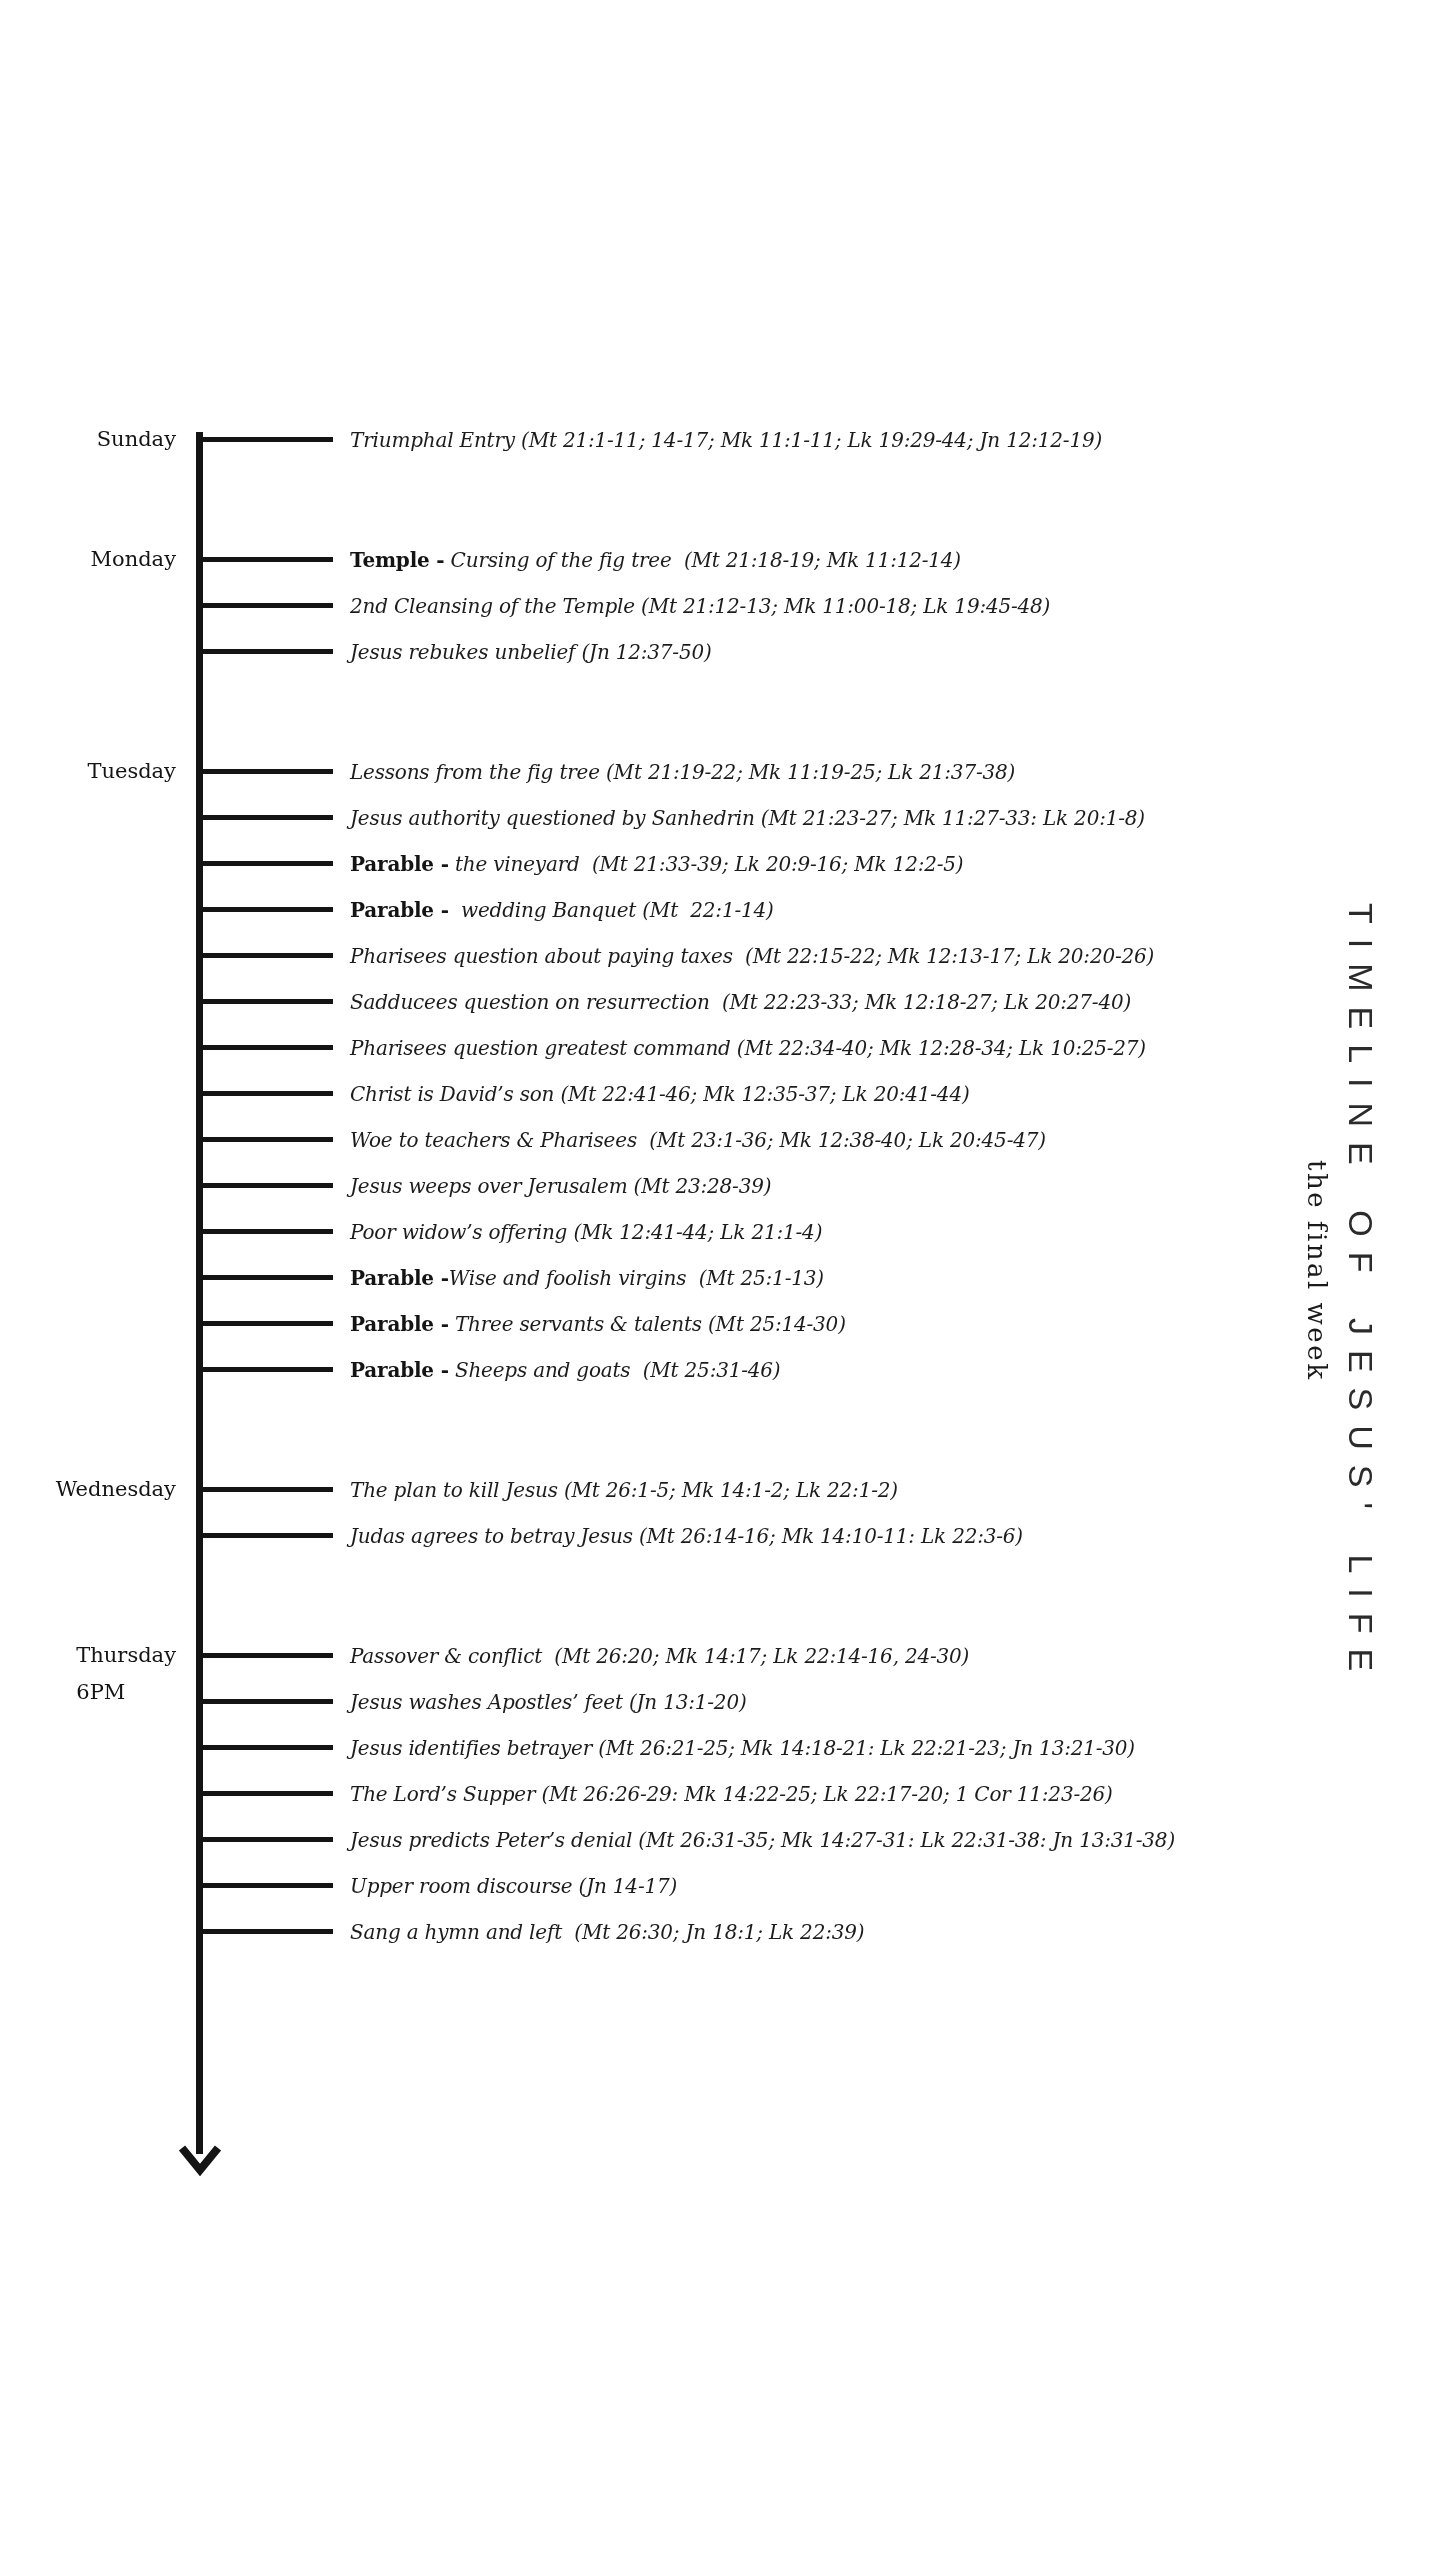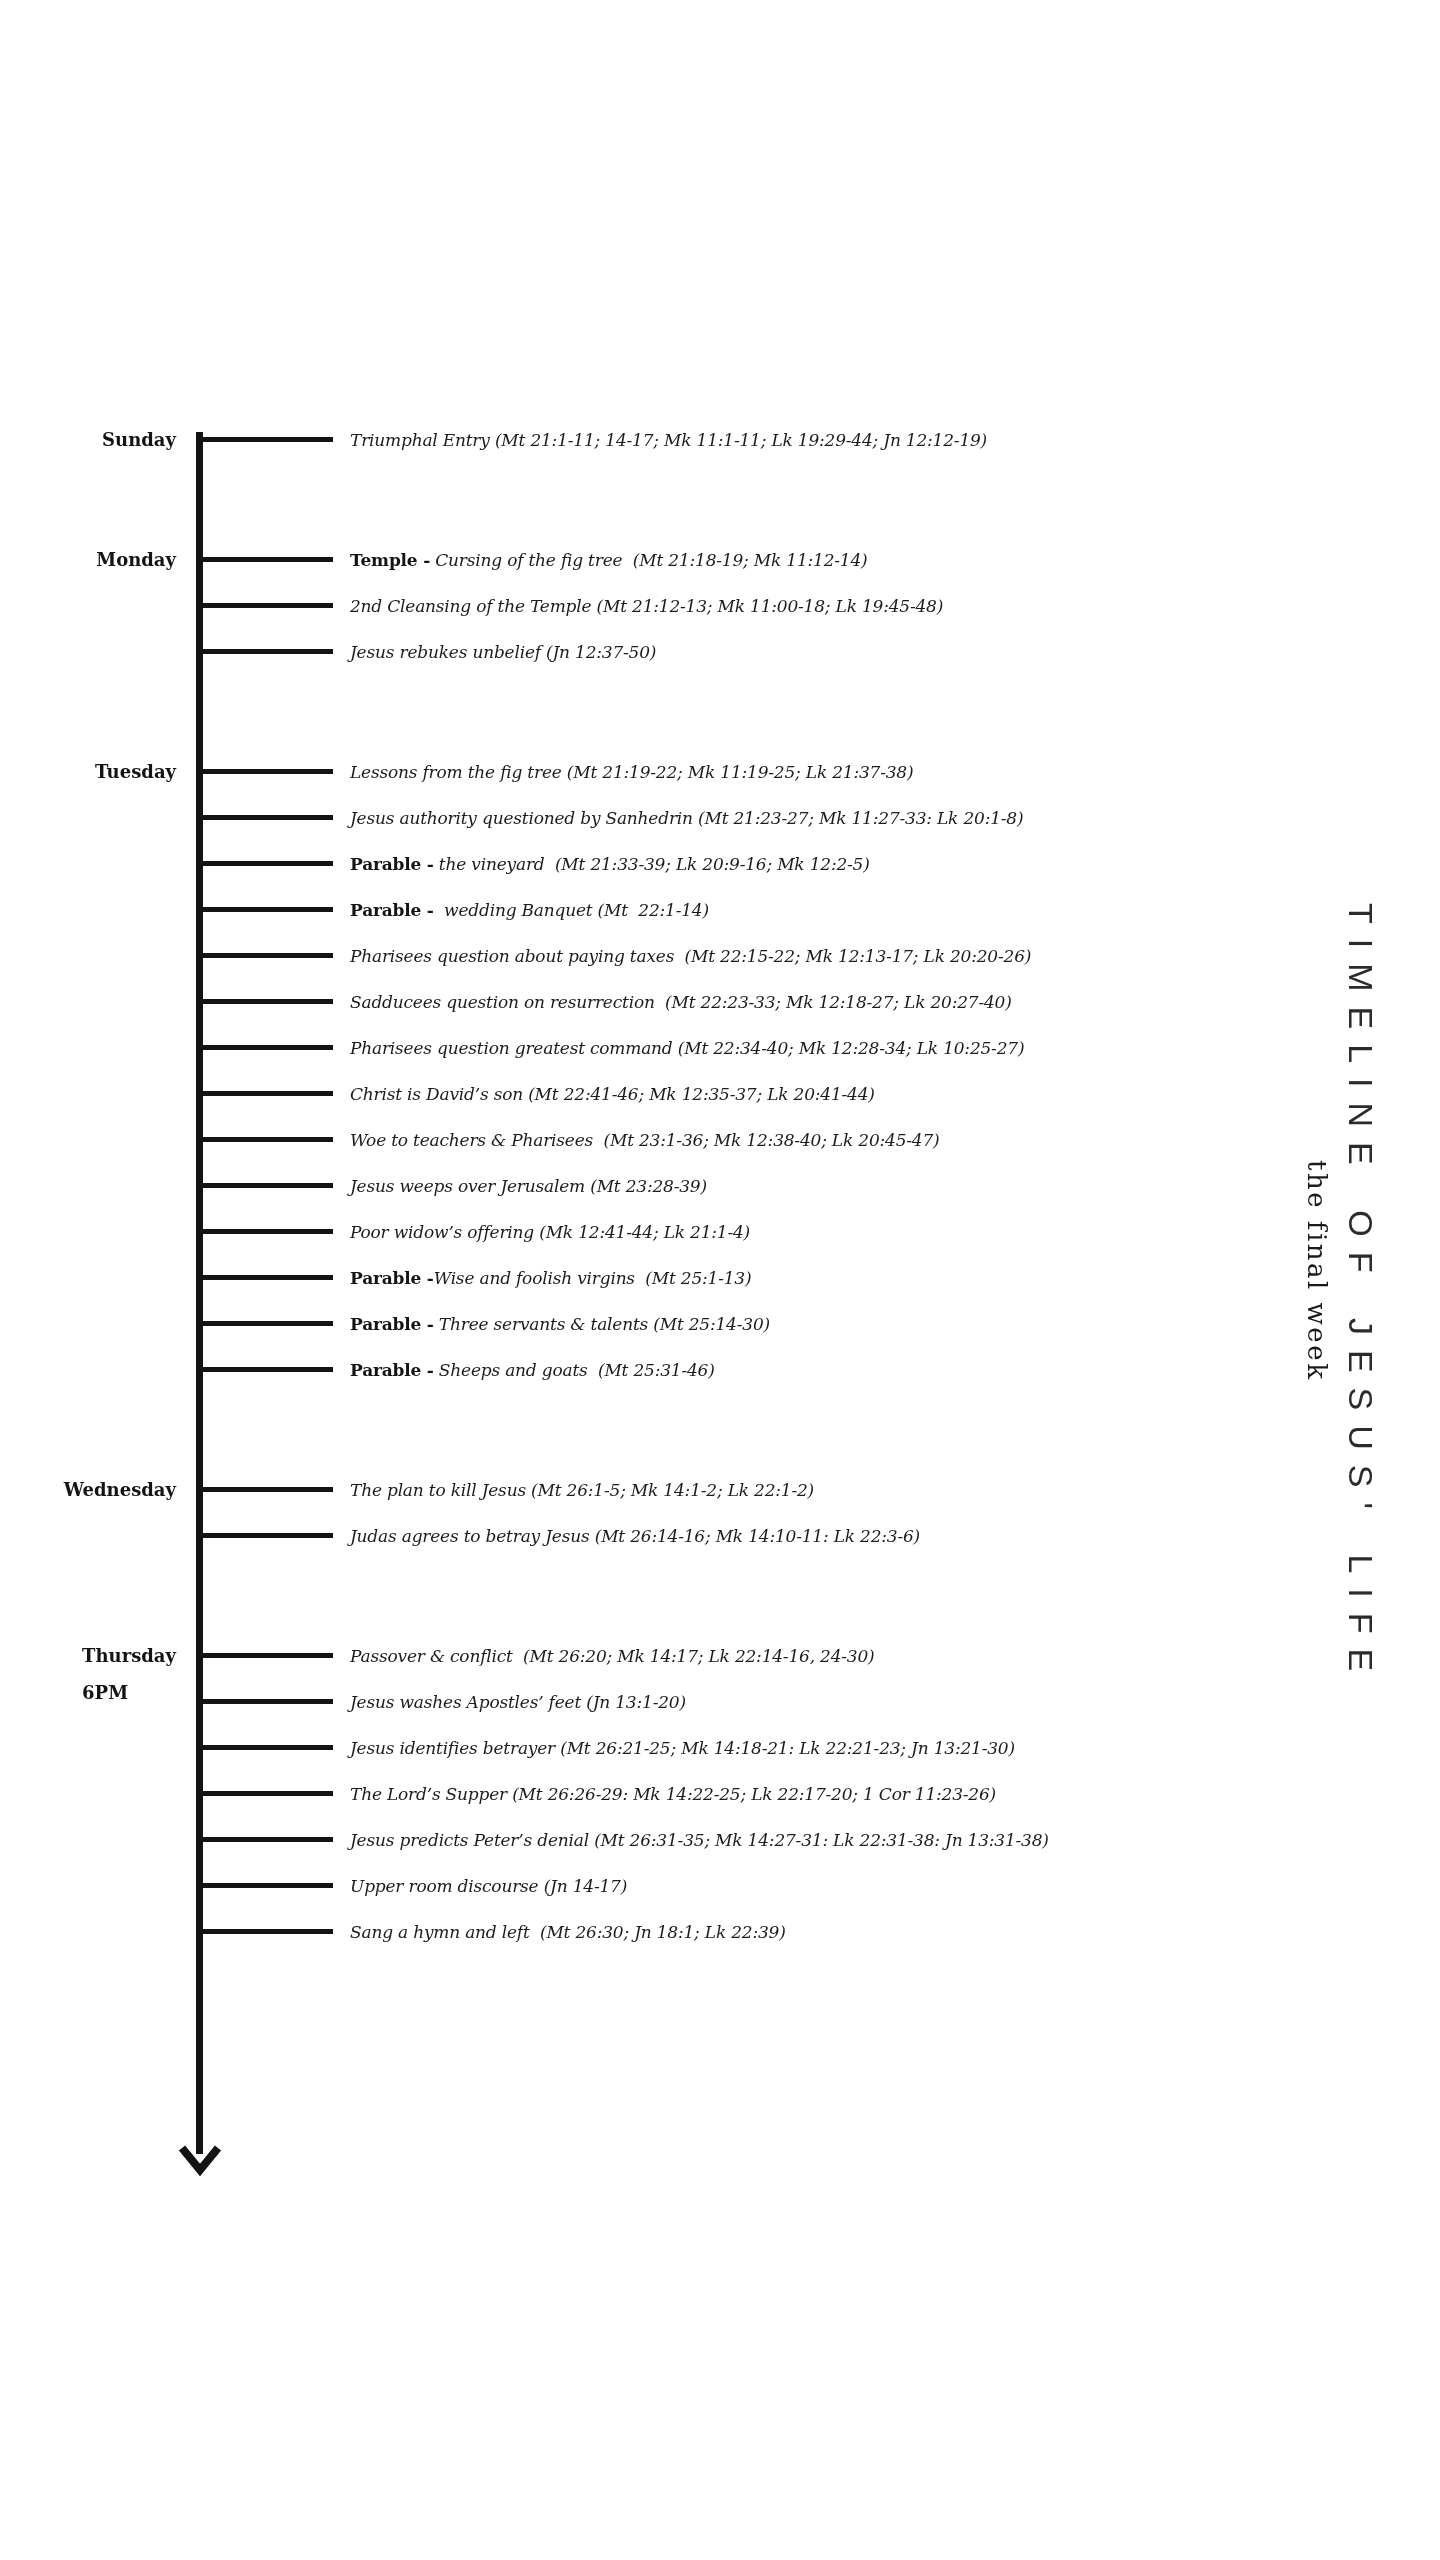--- a/index.html
+++ b/index.html
@@ -35,38 +35,38 @@
   }
   .tick {
     position: absolute;
     left: 199px; top: 20px;
     width: 134px; height: 5px;
     background: #141414;
   }
   .rowtext {
     margin-left: 350px;
     font-style: italic;
-    font-size: 17px;
+    font-size: 20px;
     letter-spacing: -0.2px;
     color: #1c1c1c;
     white-space: pre;
     line-height: 1;
   }
   .rowtext .b {
     font-style: normal;
     font-weight: 700;
     color: #141414;
   }
   .daylabel {
     position: absolute;
     left: 0; top: 4px;
     width: 176px;
     text-align: right;
-    font-weight: 700;
-    font-size: 18px;
+    font-weight: 400;
+    font-size: 21px;
     line-height: 37px;
     color: #141414;
     font-style: normal;
   }
   .daylabel-in { display: inline-block; text-align: left; white-space: pre-line; }
 
   
   .vtitle {
     position: absolute;
     left: 1380px; top: 903px;

